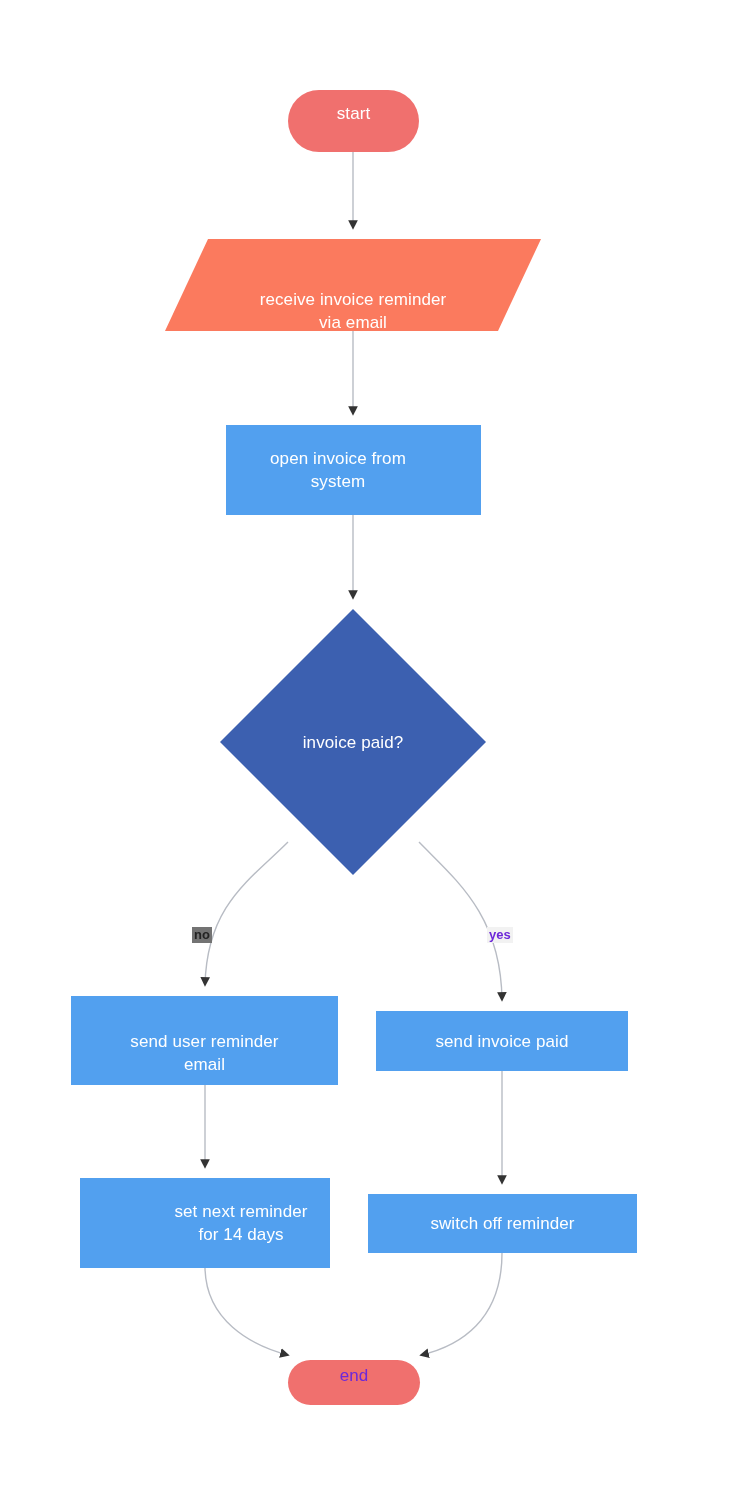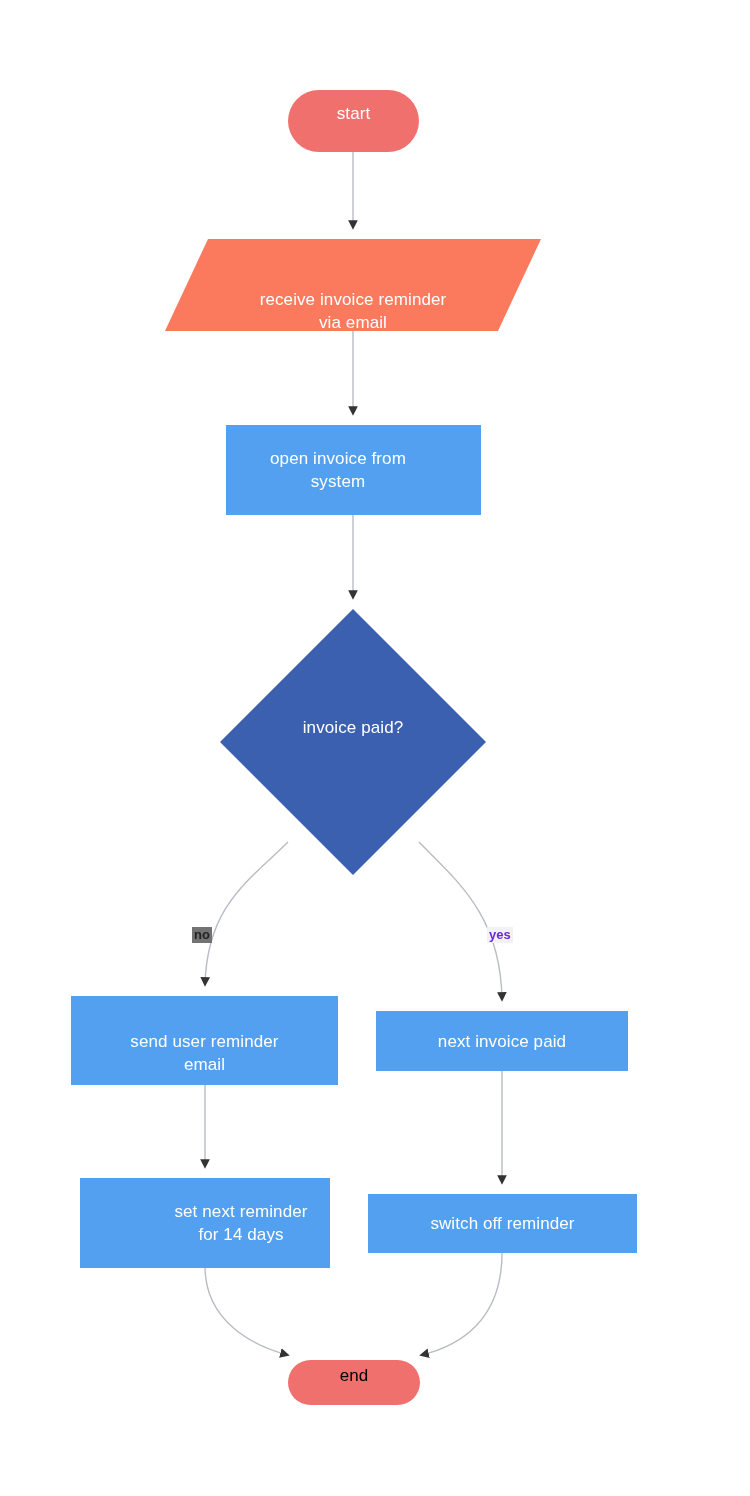--- a/index.html
+++ b/index.html
@@ -94,28 +94,28 @@
         <rect x="288" y="1360" width="132" height="45" rx="22.5" ry="22.5" fill="#f0706e"></rect>
       </g>
   </svg>
 
   <div id="labels-layer">
       <div class="node-label" style="left: 288px; top: 90px; width: 131px; height: 47px; color: rgb(255, 255, 255);">start</div>
       <div class="node-label" style="left: 165px; top: 239px; width: 376px; height: 92px; color: rgb(255, 255, 255); margin-top: 26px;">receive invoice reminder
 via email</div>
       <div class="node-label" style="left: 226px; top: 425px; width: 224px; height: 90px; color: rgb(255, 255, 255);">open invoice from
 system</div>
-      <div class="node-label" style="left: 220px; top: 594px; width: 266px; height: 266px; color: rgb(255, 255, 255);">invoice paid?</div>
+      <div class="node-label" style="left: 220px; top: 609px; width: 266px; height: 266px; color: rgb(255, 255, 255);">invoice paid?</div>
       <div class="node-label" style="left: 71px; top: 996px; width: 267px; height: 113px; color: rgb(255, 255, 255);">send user reminder
 email</div>
-      <div class="node-label" style="left: 376px; top: 1011px; width: 252px; height: 60px; color: rgb(255, 255, 255);">next invoice paid</div>
+      <div class="node-label" style="left: 376px; top: 1011px; width: 252px; height: 60px; color: rgb(255, 255, 255);">send invoice paid</div>
       <div class="node-label" style="left: 80px; top: 1178px; width: 250px; height: 90px; color: rgb(255, 255, 255); padding-left: 36px;">set next reminder
 for 14 days</div>
       <div class="node-label" style="left: 368px; top: 1194px; width: 269px; height: 59px; color: rgb(255, 255, 255);">switch off reminder</div>
-      <div class="node-label" style="left: 288px; top: 1360px; width: 132px; height: 30px; color: #000000;">end</div>
+      <div class="node-label" style="left: 288px; top: 1360px; width: 132px; height: 30px; color: #6d28d9;">end</div>
     </div>
   <div id="edge-labels-layer">
       <div class="edge-label" style="left: 192px; top: 927px; color: rgb(35, 35, 35); background: #737373;">no</div>
       <div class="edge-label" style="left: 487px; top: 927px; color: #6d28d9; background: rgb(242, 242, 242);">yes</div>
     </div>
   <div id="hits-layer">
       <div class="hit" style="left: 288px; top: 90px; width: 131px; height: 62px;"></div>
       <div class="hit" style="left: 165px; top: 239px; width: 376px; height: 92px;"></div>
       <div class="hit" style="left: 226px; top: 425px; width: 255px; height: 90px;"></div>
       <div class="hit" style="left: 220px; top: 609px; width: 266px; height: 266px;"></div>

